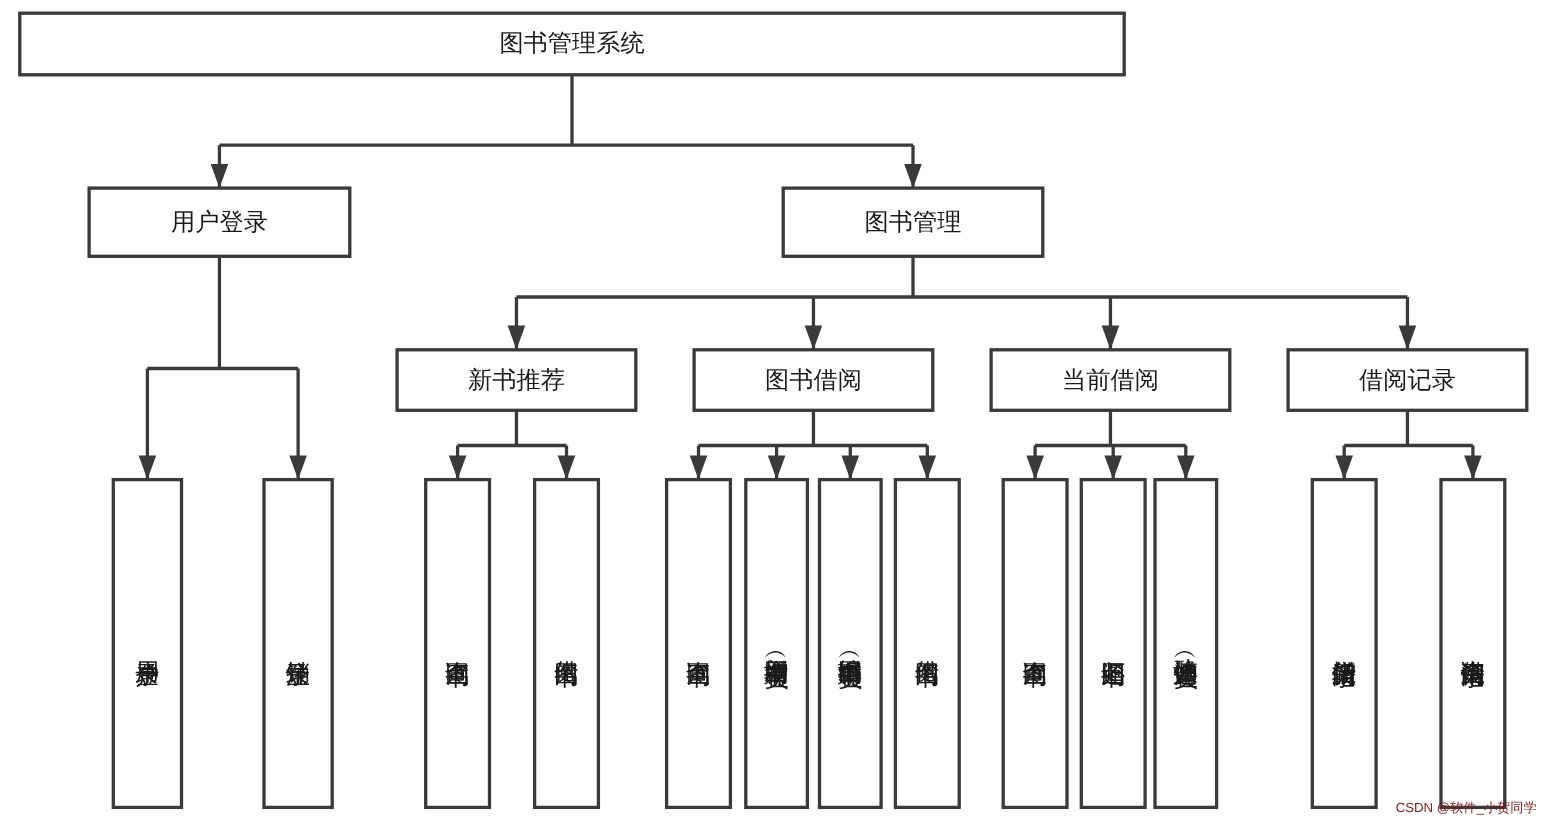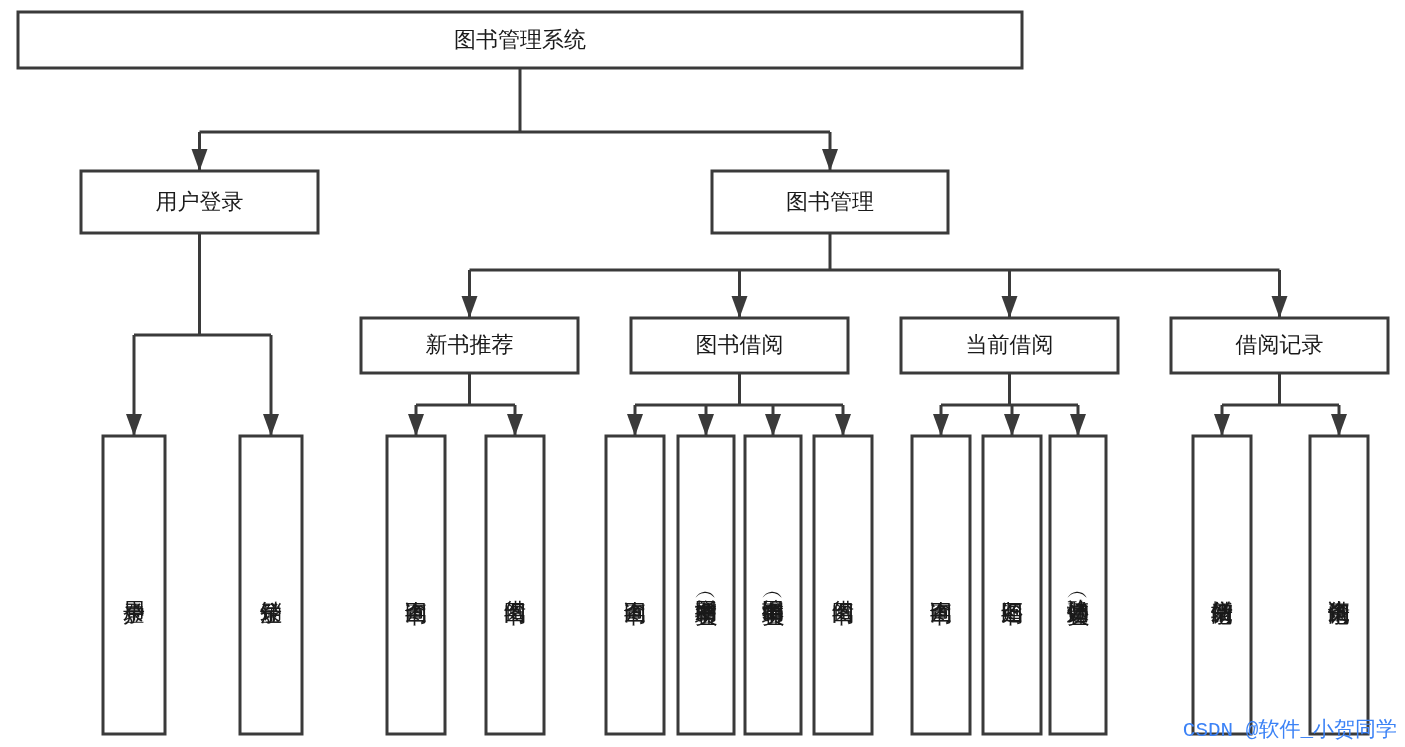--- a/index.html
+++ b/index.html
@@ -61,23 +61,23 @@
     justify-content: center;
     text-align: center;
     white-space: nowrap;
     pointer-events: none;
     user-select: none;
   }
   .watermark {
     position: absolute;
     right: 8px;
     bottom: 4px;
-    font-family: Liberation Mono, monospace;
-    font-size: 21px;
-    color: #3b82f6;
+    font-family: Liberation Sans, sans-serif;
+    font-size: 12px;
+    color: #7f1d1d;
     white-space: nowrap;
     user-select: none;
   }
 </style>
 </head>
 <body>
 
 <div id="diagram-root">
 
   <svg class="diagram-svg" viewBox="0 0 1405 747">

